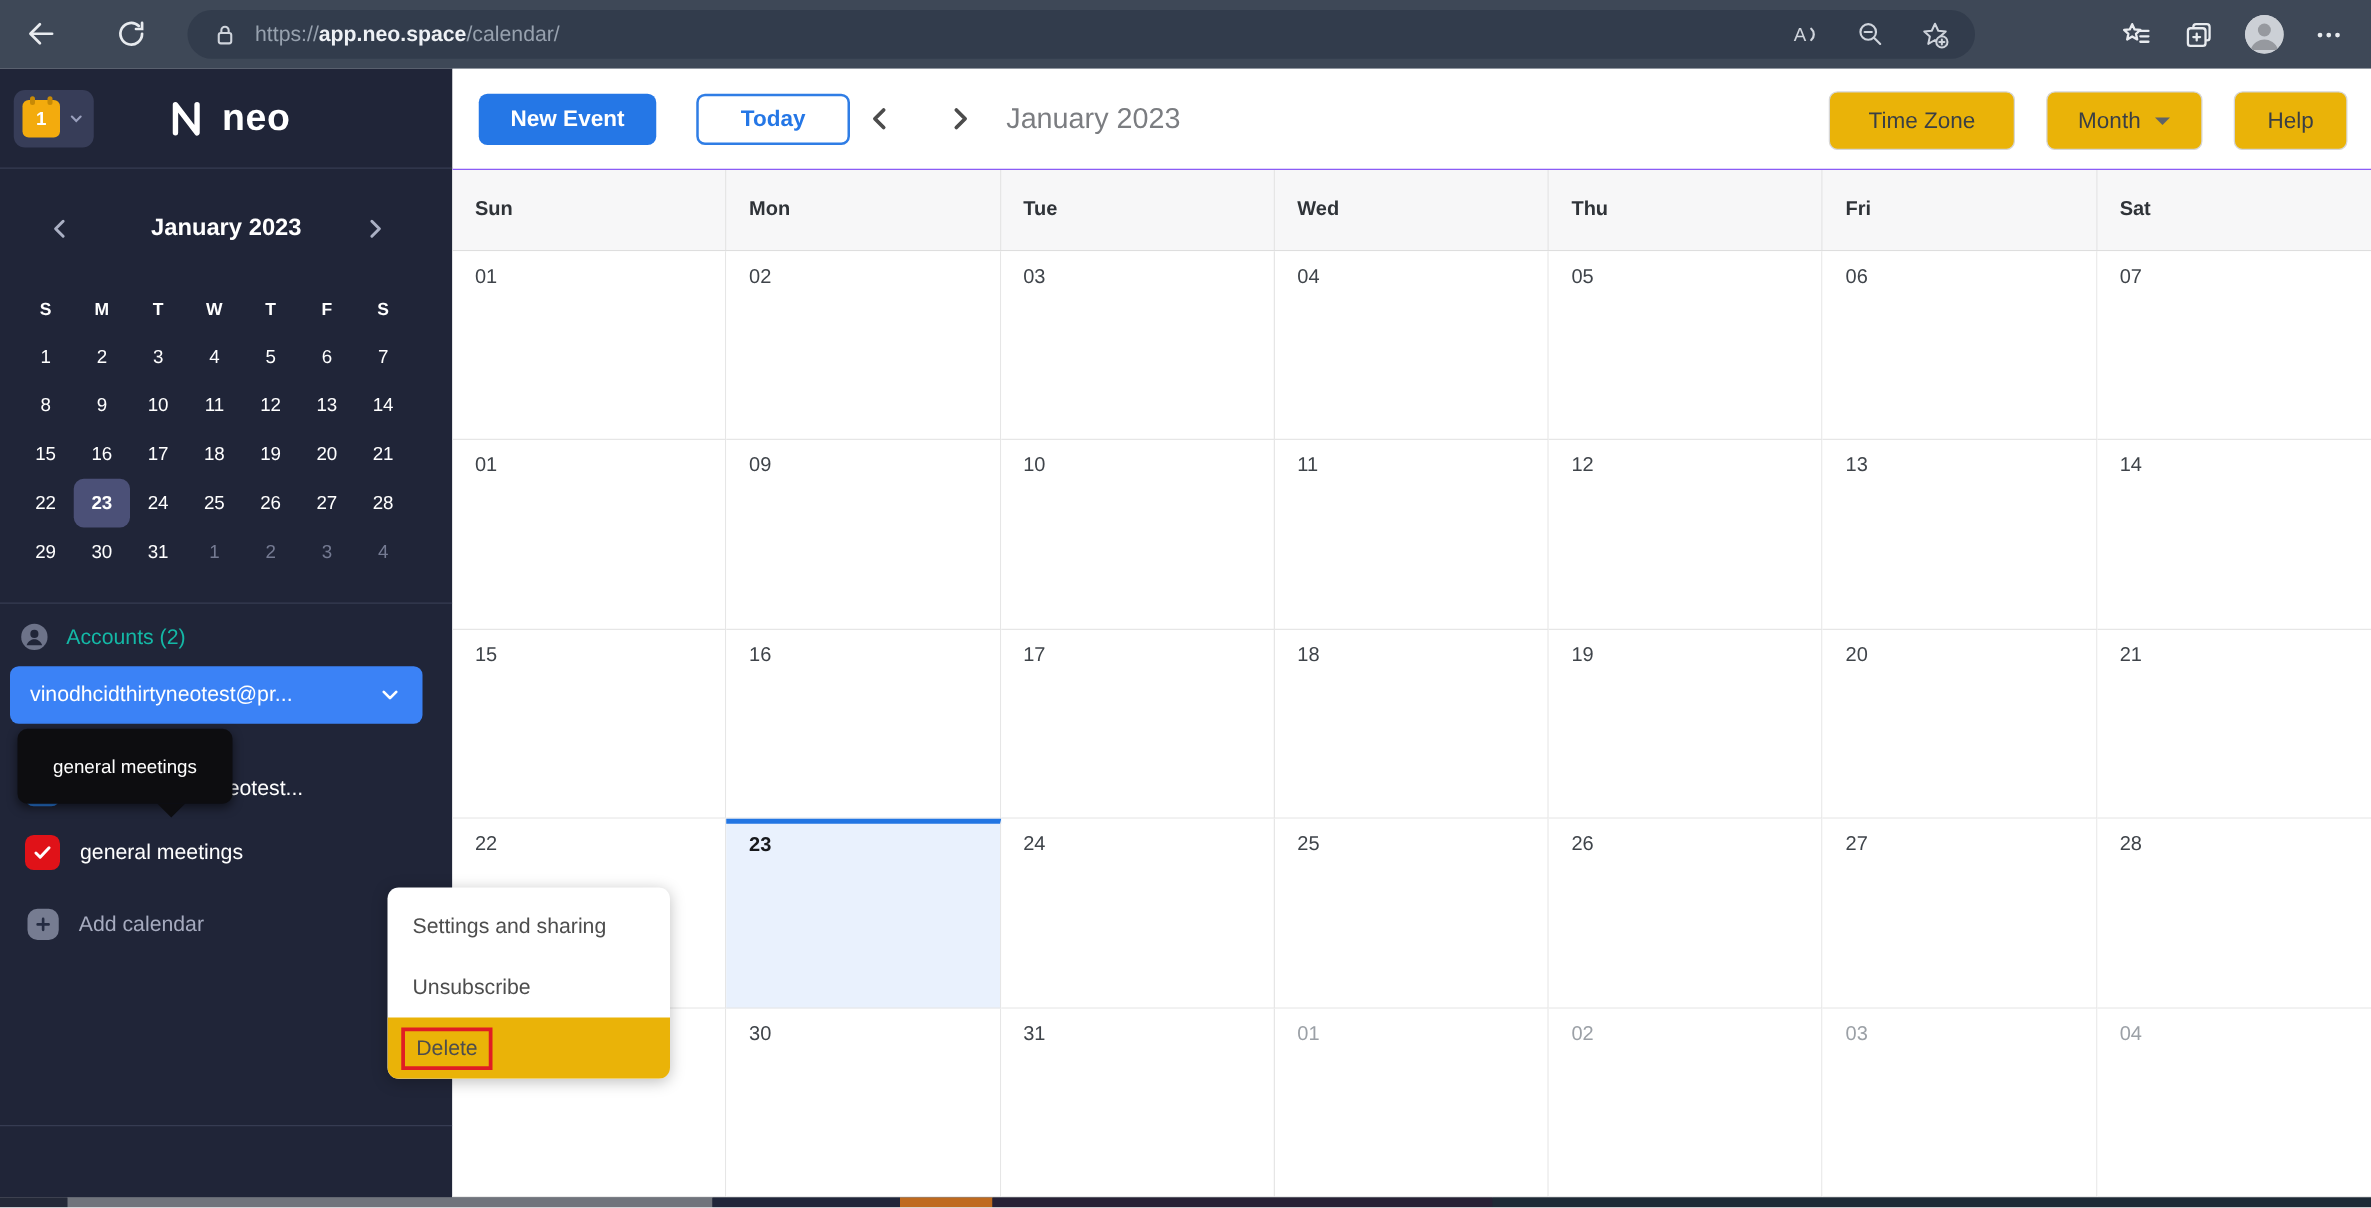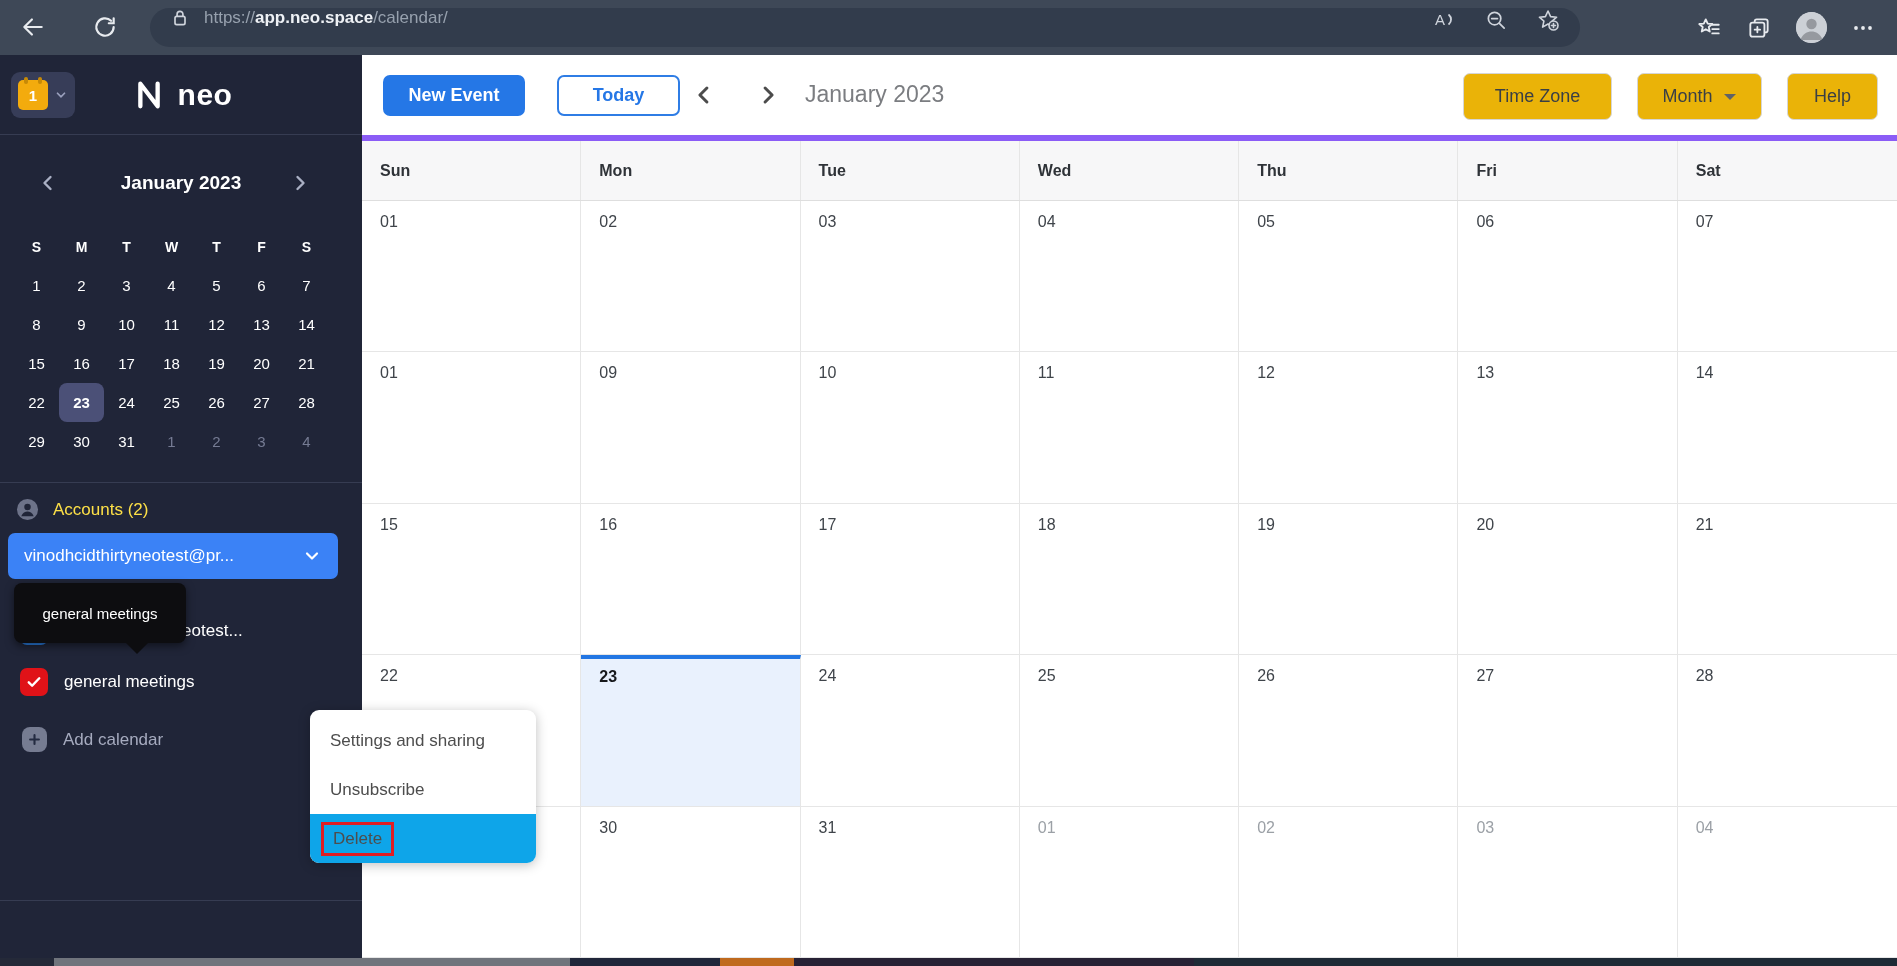--- a/index.html
+++ b/index.html
@@ -3,21 +3,21 @@
 <meta charset="utf-8">
 <style>
   html,body{margin:0;padding:0;background:#fff;font-family:"Liberation Sans",sans-serif;}
   .stage{position:relative;width:1897px;height:966px;overflow:hidden;background:#fff;}
   svg{display:block}
 
   
   .browser{position:absolute;left:0;top:0;width:1897px;height:55px;background:#3e4857;}
   .b-ic{position:absolute;top:14px;width:26px;height:26px;cursor:pointer}
   .url-pill{position:absolute;left:150px;top:8px;width:1430px;height:39px;border-radius:20px;
-    background:#323c4c;display:flex;align-items:flex-start;padding:0 20px;box-sizing:border-box;}
+    background:#323c4c;display:flex;align-items:center;padding:0 20px;box-sizing:border-box;}
   .url-text{font-size:17px;margin-left:14px;white-space:nowrap}
   .url-text .dim{color:#97a1ae}.url-text .hi{color:#eef1f5;font-weight:bold}
   .pill-right{margin-left:auto;display:flex;align-items:center;gap:28px}
   .chrome-right{position:absolute;right:0;top:0;height:55px;display:flex;align-items:center;gap:24px;padding-right:22px}
   .avatar{width:31px;height:31px;border-radius:50%;background:#ccd0d6;overflow:hidden}
 
   
   .sidebar{position:absolute;left:0;top:55px;width:362px;height:903px;background:#202538;color:#fff;}
   .appbadge{position:absolute;left:11px;top:17px;width:64px;height:46px;border-radius:9px;background:#373d58;
     display:flex;align-items:center;justify-content:center;gap:6px;cursor:pointer}
@@ -31,21 +31,21 @@
 
   .mini-head{position:absolute;left:0;top:108px;width:362px;height:40px;display:flex;align-items:center;justify-content:center}
   .mini-title{font-size:19px;font-weight:bold}
   .mini-chev{position:absolute;top:8px;width:24px;height:24px;cursor:pointer}
   .mini-grid{position:absolute;left:14px;top:172px;display:grid;grid-template-columns:repeat(7,45px);grid-auto-rows:39px}
   .mc{display:flex;align-items:center;justify-content:center;font-size:15px;color:#fff;cursor:pointer;border-radius:8px}
   .mc.hd{font-weight:bold;cursor:default;font-size:14px}
   .mc.mut{color:#757b93}
   .mc.sel{background:#4b5077;font-weight:bold}
 
-  .accounts-row{position:absolute;left:16px;top:443px;display:flex;align-items:center;gap:14px;color:#fde047;font-size:17px}
+  .accounts-row{position:absolute;left:16px;top:443px;display:flex;align-items:center;gap:14px;color:#14b8a6;font-size:17px}
   .acct-pill{position:absolute;left:8px;top:478px;width:330px;height:46px;border-radius:7px;background:#3b82f6;
     display:flex;align-items:center;padding:0 16px;box-sizing:border-box;cursor:pointer}
   .acct-pill .txt{font-size:17px;color:#fff;white-space:nowrap;overflow:hidden;max-width:270px}
   .acct-pill svg{margin-left:auto}
 
   .calrow{position:absolute;left:20px;display:flex;align-items:center;gap:16px;cursor:pointer}
   .cbox{width:28px;height:28px;border-radius:7px;display:flex;align-items:center;justify-content:center;flex:0 0 auto}
   .calrow .lbl{font-size:17px;color:#fff;white-space:nowrap}
   .addrow{position:absolute;left:22px;top:672px;display:flex;align-items:center;gap:16px;cursor:pointer}
   .addrow .lbl{font-size:17px;color:#a6abbf}
@@ -61,39 +61,39 @@
 
   
   .main{position:absolute;left:362px;top:55px;width:1535px;height:903px;background:#fff;}
   .btn{box-sizing:border-box;border-radius:7px;display:flex;align-items:center;justify-content:center;cursor:pointer;font-size:18px}
   .btn.primary{position:absolute;left:21px;top:20px;width:142px;height:41px;background:#2577e6;color:#fff;font-weight:bold}
   .btn.outline-blue{position:absolute;left:195px;top:20px;width:123px;height:41px;background:#fff;border:2px solid #2f7de5;color:#2577e6;font-weight:bold}
   .btn.plain{position:absolute;top:18px;height:47px;background:#eab308;border:1px solid #d6d6d6;color:#3a3f45;gap:10px}
   .nav-chev{position:absolute;top:26px;width:28px;height:28px;cursor:pointer}
   .month-title{position:absolute;left:443px;top:26px;font-size:23px;color:#7b7d81}
 
-  .dayhead{position:absolute;left:0;top:80px;width:1535px;height:66px;background:#f7f7f8;border-top:6px solid #8b5cf6;
+  .dayhead{position:absolute;left:0;top:80px;width:1535px;height:66px;background:#f7f7f8;border-top:1px solid #8b5cf6;
     border-bottom:1px solid #dedede;display:grid;grid-template-columns:repeat(7,1fr);box-sizing:border-box}
   .dayhead .dh{display:flex;align-items:center;padding-left:18px;font-size:16px;font-weight:bold;color:#2f3338;
     border-right:1px solid #e6e6e6;box-sizing:border-box}
   .dayhead .dh:nth-child(7n){border-right:none}
 
   .monthgrid{position:absolute;left:0;top:146px;width:1535px;height:757px;display:grid;
     grid-template-columns:repeat(7,1fr);grid-auto-rows:151.4px}
   .dc{border-right:1px solid #e6e6e6;border-bottom:1px solid #e6e6e6;box-sizing:border-box;
     padding:12px 0 0 18px;font-size:16px;color:#3f444a;cursor:pointer;background:#fff}
   .dc:nth-child(7n){border-right:none}
   .dc.mut{color:#9ba0a6}
   .dc.sel{background:#e9f1fd;border-top:4px solid #2276e3;font-weight:bold;color:#17191c;padding-top:9px}
 
   
   .ctxmenu{position:absolute;left:310px;top:710px;width:226px;background:#fff;border-radius:9px;z-index:30;
     box-shadow:0 2px 12px rgba(0,0,0,.25);overflow:hidden;padding-top:6px}
   .ctxmenu .mi{height:49px;display:flex;align-items:center;padding-left:20px;font-size:17px;color:#4d4d4d;cursor:pointer}
-  .ctxmenu .mi.hl{background:#0ea5e9}
+  .ctxmenu .mi.hl{background:#eab308}
   .ctxmenu .mi.hl .redbox{border:3px solid #e01d23;padding:4px 9px;margin-left:-9px}
 
   
   .strip{position:absolute;left:0;bottom:0;width:1897px;height:8px;background:#1f2634}
   .strip .seg{position:absolute;top:0;height:8px}
 </style>
 </head>
 <body>
 
 <div class="stage">

